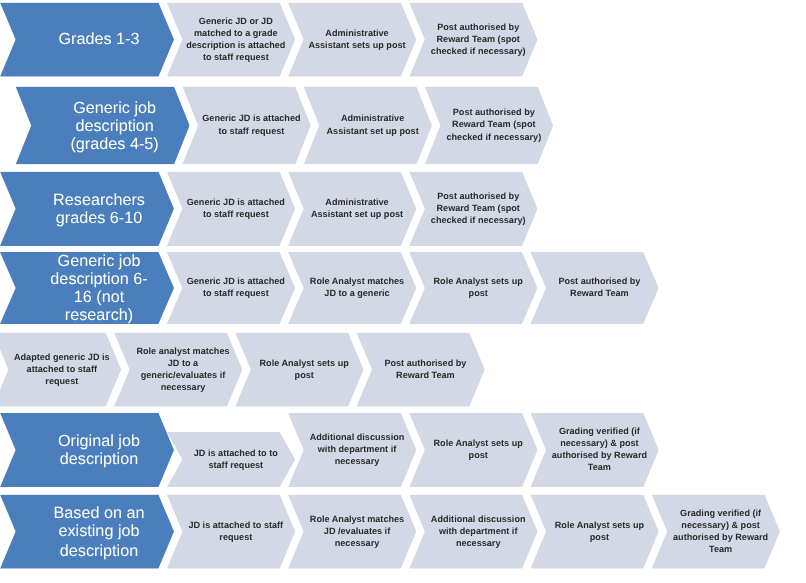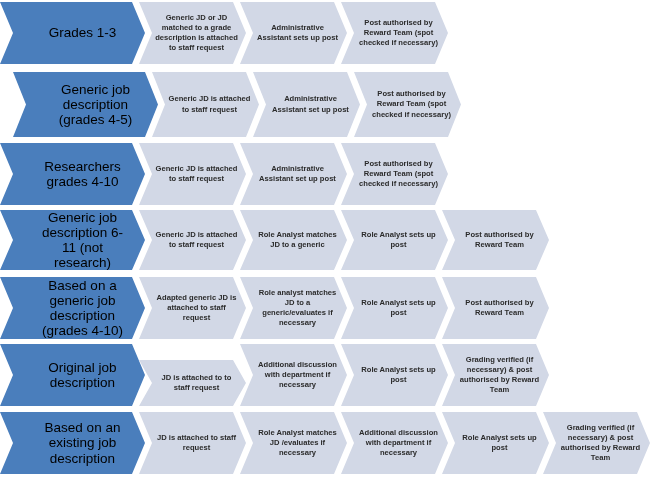--- a/index.html
+++ b/index.html
@@ -33,21 +33,21 @@
     display: flex;
     align-items: center;
     justify-content: center;
     text-align: center;
     padding: 2px 6px 2px 14px;
     -webkit-clip-path: polygon(0 0, calc(100% - 13px) 0, 100% 50%, calc(100% - 13px) 100%, 0 100%, 13px 50%);
     clip-path: polygon(0 0, calc(100% - 13px) 0, 100% 50%, calc(100% - 13px) 100%, 0 100%, 13px 50%);
   }
   .chev.lead {
     background: #4a7ebc;
-    color: #000000;
+    color: #ffffff;
     font-size: 13.5px;
     line-height: 1.12;
     padding: 2px 18px 2px 22px;
     justify-content: flex-end;
   }
   .chev.lead .txt {
     display: block;
     width: 100%;
     text-align: center;
     padding-left: 16px;
@@ -94,55 +94,52 @@
       <div class="chev step" style="width: 107px; flex: 0 0 107px; margin-left: -6px;">
         <span class="txt">Administrative Assistant set up post</span>
       </div>
       <div class="chev step" style="width: 107px; flex: 0 0 107px; margin-left: -6px;">
         <span class="txt">Post authorised by Reward Team (spot checked if necessary)</span>
       </div>
       <div class="spacer"></div>
     </div>
     <div class="row" style="top: 143px; height: 62px;">
       <div class="chev lead" style="width: 145px; flex: 0 0 145px;">
-        <span class="txt">Researchers grades 4-10</span>
+        <span class="txt">Researchers grades 6-10</span>
       </div>
       <div class="chev step" style="width: 107px; flex: 0 0 107px; margin-left: -6px;">
         <span class="txt">Generic JD is attached to staff request</span>
       </div>
       <div class="chev step" style="width: 107px; flex: 0 0 107px; margin-left: -6px;">
         <span class="txt">Administrative Assistant set up post</span>
       </div>
       <div class="chev step" style="width: 107px; flex: 0 0 107px; margin-left: -6px;">
         <span class="txt">Post authorised by Reward Team (spot checked if necessary)</span>
       </div>
       <div class="spacer"></div>
     </div>
     <div class="row" style="top: 210px; height: 60px;">
       <div class="chev lead" style="width: 145px; flex: 0 0 145px;">
-        <span class="txt">Generic job description 6-11 (not research)</span>
+        <span class="txt">Generic job description 6-16 (not research)</span>
       </div>
       <div class="chev step" style="width: 107px; flex: 0 0 107px; margin-left: -6px;">
         <span class="txt">Generic JD is  attached to staff request</span>
       </div>
       <div class="chev step" style="width: 107px; flex: 0 0 107px; margin-left: -6px;">
         <span class="txt">Role Analyst matches JD to a generic</span>
       </div>
       <div class="chev step" style="width: 107px; flex: 0 0 107px; margin-left: -6px;">
         <span class="txt">Role Analyst sets up post</span>
       </div>
       <div class="chev step" style="width: 107px; flex: 0 0 107px; margin-left: -6px;">
         <span class="txt">Post authorised by Reward Team</span>
       </div>
       <div class="spacer"></div>
     </div>
     <div class="row" style="top: 277px; height: 62px;">
-      <div class="chev lead" style="width: 145px; flex: 0 0 145px;">
-        <span class="txt">Based on a generic job description (grades 4-10)</span>
-      </div>
       <div class="chev step" style="width: 107px; flex: 0 0 107px; margin-left: -6px;">
         <span class="txt">Adapted generic JD is attached to staff request</span>
       </div>
       <div class="chev step" style="width: 107px; flex: 0 0 107px; margin-left: -6px; justify-content: flex-end;">
         <span class="txt">Role analyst matches JD to a generic/evaluates if necessary</span>
       </div>
       <div class="chev step" style="width: 107px; flex: 0 0 107px; margin-left: -6px;">
         <span class="txt">Role Analyst sets up post</span>
       </div>
       <div class="chev step" style="width: 107px; flex: 0 0 107px; margin-left: -6px;">

